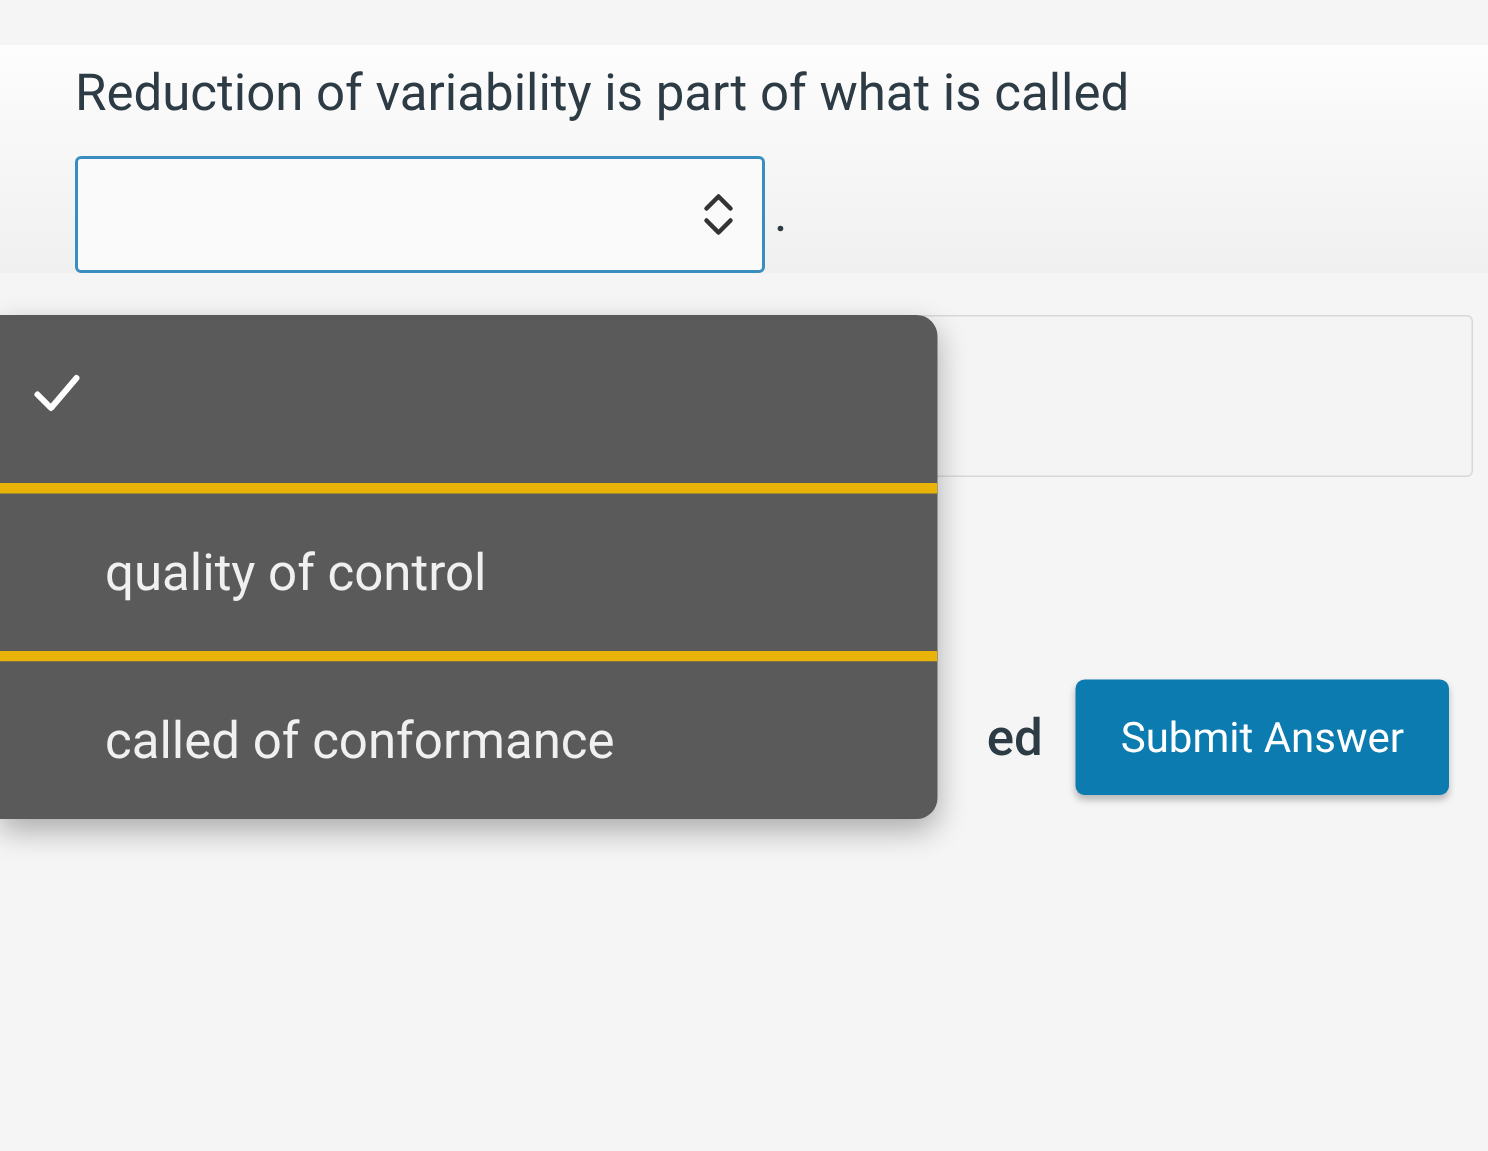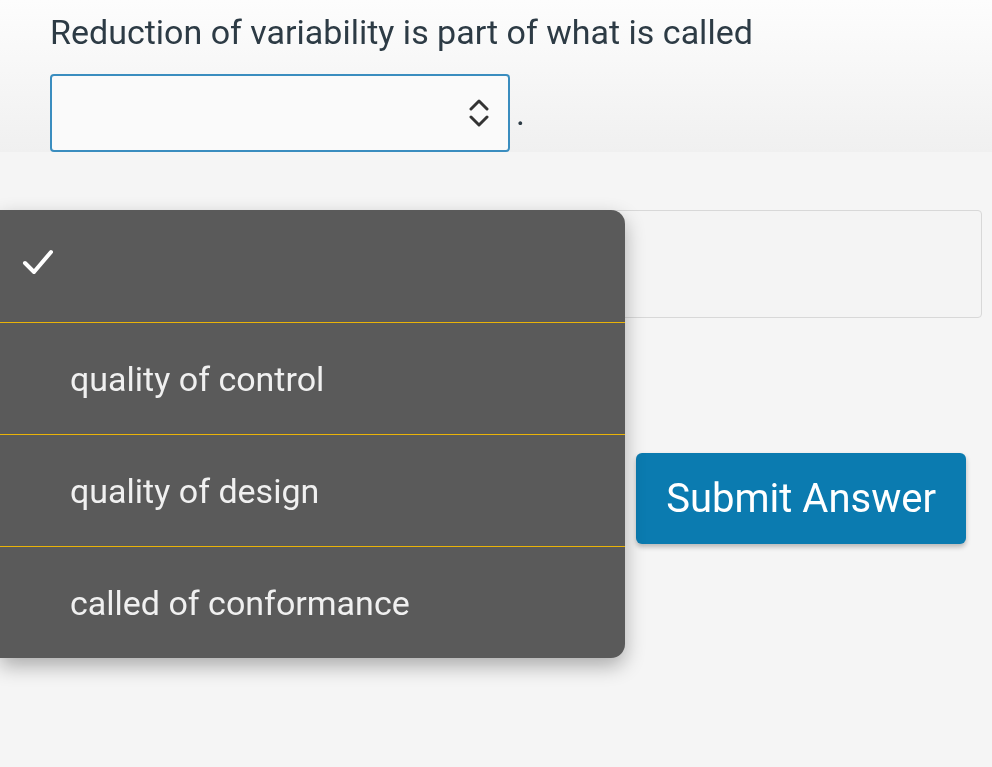--- a/index.html
+++ b/index.html
@@ -11,20 +11,21 @@
       font-family: -apple-system, BlinkMacSystemFont, "Segoe UI", Roboto, Helvetica, Arial, sans-serif;
       background: #f5f5f5;
       width: 992px;
       height: 767px;
       position: relative;
       overflow: hidden;
     }
     .question-area {
       padding: 10px 50px 0 50px;
       background: linear-gradient(180deg, #fdfdfd 0%, #f0f0f0 100%);
+      margin-top: 30px;
     }
     .question-text {
       font-size: 34px;
       color: #2d3b45;
       line-height: 1.35;
       margin-bottom: 18px;
       font-weight: 400;
     }
     .select-wrapper {
       display: inline-flex;
@@ -78,21 +79,21 @@
       gap: 22px;
     }
     .partial-text {
       font-size: 34px;
       color: #2d3b45;
       font-weight: 500;
     }
     .submit-button {
       background: #0b7bb0;
       color: #ffffff;
-      font-size: 40px;
+      font-size: 28px;
       padding: 22px 30px;
       border: none;
       border-radius: 6px;
       cursor: pointer;
       box-shadow: 0 3px 5px rgba(0,0,0,0.25);
       font-family: inherit;
     }
     .dropdown {
       position: absolute;
       top: 210px;
@@ -103,21 +104,21 @@
       overflow: hidden;
       box-shadow: 0 8px 20px rgba(0,0,0,0.3);
     }
     .dropdown-item {
       height: 112px;
       display: flex;
       align-items: center;
       padding: 0 30px 0 70px;
       font-size: 34px;
       color: #f0f0f0;
-      border-top: 1px solid #eab308;
+      border-top: 7px solid #eab308;
       cursor: pointer;
       position: relative;
     }
     .dropdown-item:first-child {
       border-top: none;
       padding-left: 20px;
     }
     .dropdown-item:last-child {
       border-radius: 0 0 14px 0;
     }
@@ -159,18 +160,15 @@
       <svg width="36" height="36" viewBox="0 0 36 36">
           <path d="M5 19 L14 28 L31 8" stroke="#ffffff" stroke-width="4" fill="none" stroke-linecap="round" stroke-linejoin="round"></path>
         </svg>
     </span>
     <span></span>
   </div>
   <div class="dropdown-item">
     <span>quality of control</span>
   </div>
   <div class="dropdown-item">
-    <span>quality of design</span>
-  </div>
-  <div class="dropdown-item">
     <span>called of conformance</span>
   </div>
 </div>
 
 </body></html>

